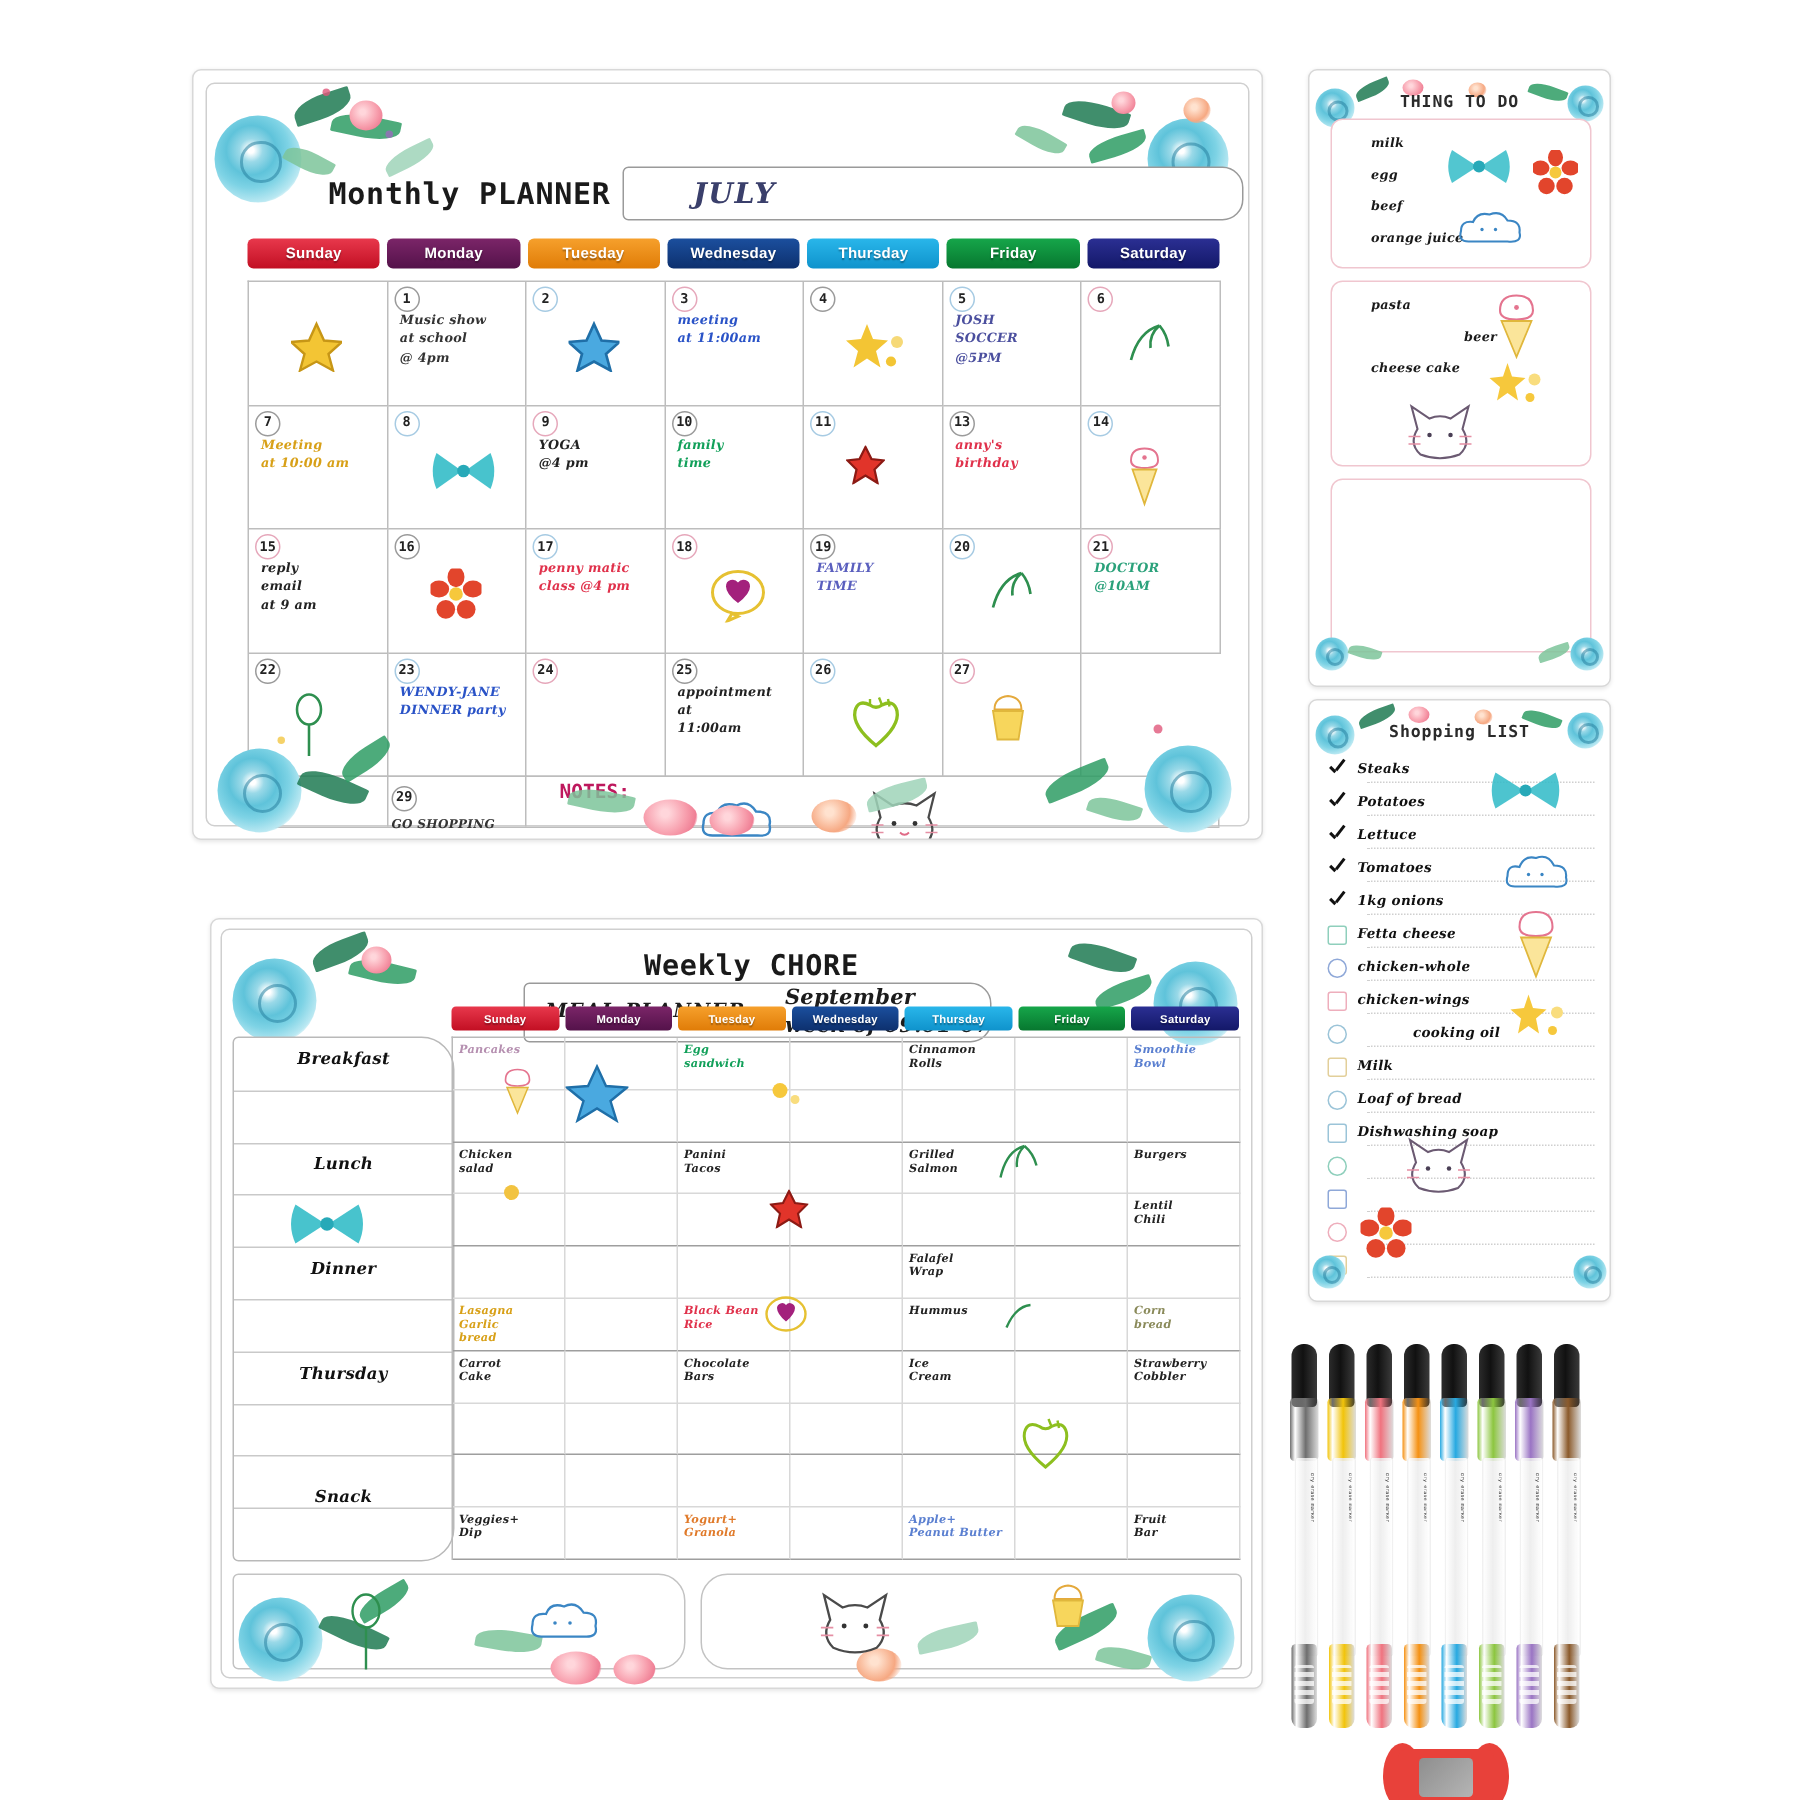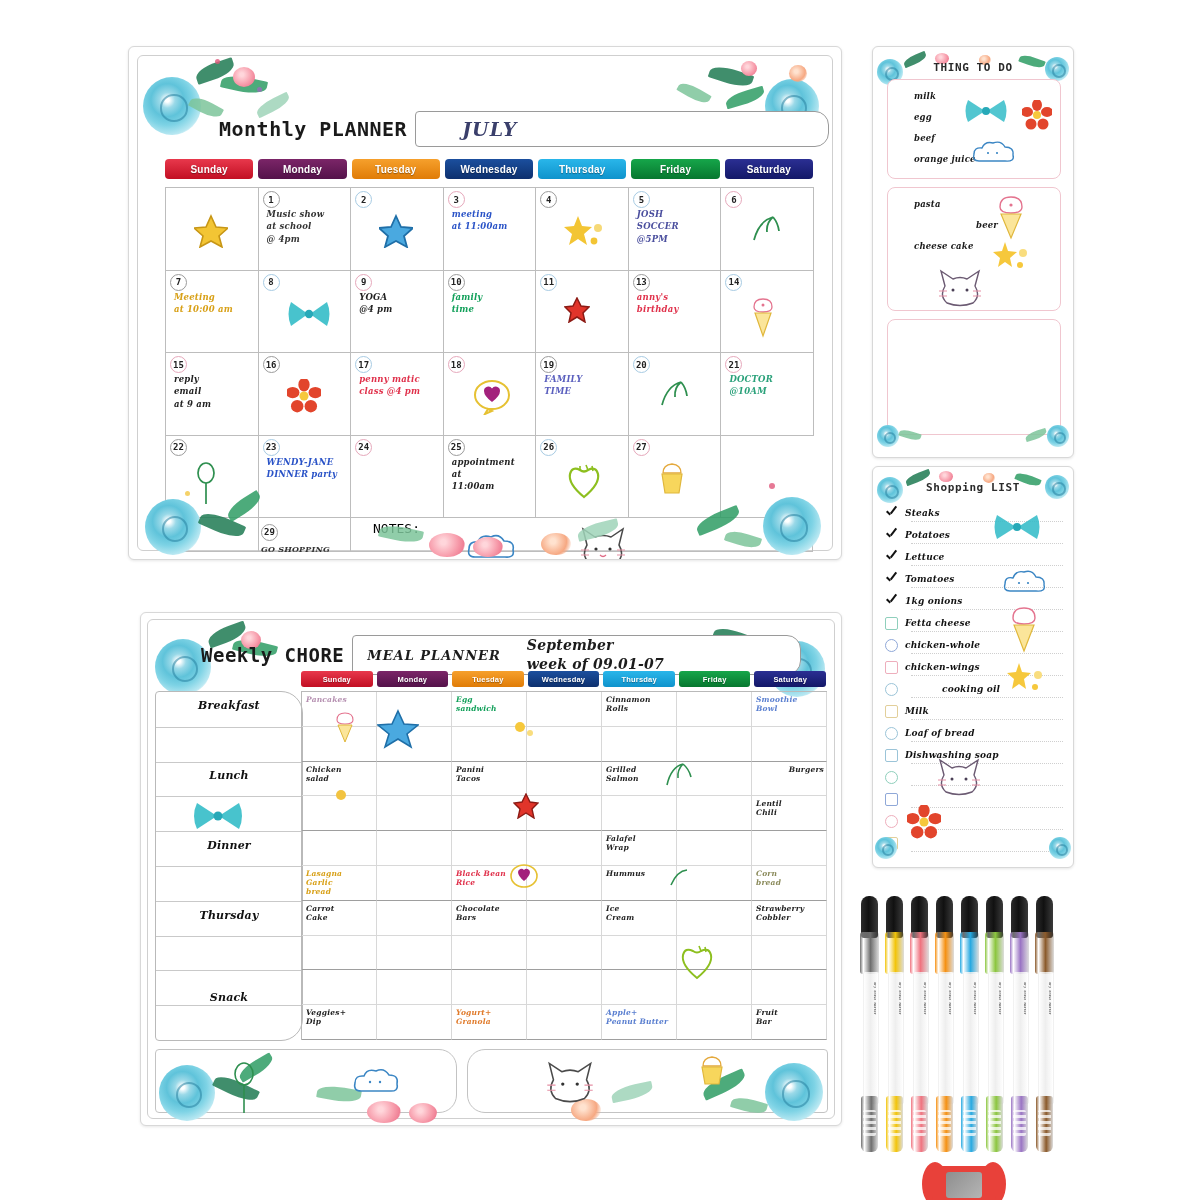--- a/index.html
+++ b/index.html
@@ -48,21 +48,21 @@
         grid-template-columns:repeat(7,1fr);grid-template-rows:repeat(4,1fr);
         border-top:1px solid #bdbdbd;border-left:1px solid #bdbdbd;background:#fff;}
   .cell{border-right:1px solid #bdbdbd;border-bottom:1px solid #bdbdbd;position:relative;overflow:hidden;}
   .dnum{position:absolute;left:4px;top:3px;width:15px;height:15px;border-radius:50%;border:1px solid #9b9b9b;
         font-family:"DejaVu Sans Mono",monospace;font-size:9px;font-weight:700;color:#222;display:flex;align-items:center;justify-content:center;}
   .dnum.pink{border-color:#e6a8bb;}
   .dnum.blue{border-color:#a7cbe3;}
   .ctext{position:absolute;left:8px;top:20px;right:4px;font-size:8.5px;line-height:1.45;}
 
   .notesrow{position:absolute;left:36px;top:470px;width:648px;height:60px;}
-  .notes-label{position:absolute;left:208px;top:4px;font-family:"DejaVu Sans Mono",monospace;font-weight:400;font-size:13px;color:#000000;}
+  .notes-label{position:absolute;left:208px;top:4px;font-family:"DejaVu Sans Mono",monospace;font-weight:700;font-size:13px;color:#be185d;}
   .nsep{position:absolute;top:0;width:1px;height:34px;background:#bdbdbd;}
   .nline{position:absolute;left:0;top:0;width:648px;height:1px;background:#bdbdbd;}
 
   
   .doodle{position:absolute;pointer-events:none;}
 
   
   #todo{left:872px;top:46px;width:200px;height:410px;}
   #shop{left:872px;top:466px;width:200px;height:400px;}
   .mini-title{position:absolute;left:0;right:0;top:14px;text-align:center;
@@ -72,21 +72,21 @@
   .shop-row{position:absolute;left:12px;right:10px;height:24px;display:flex;align-items:center;gap:7px;}
   .shop-row .line{position:absolute;left:26px;right:0;bottom:3px;border-bottom:1px dotted #cfcfcf;}
   .box{width:11px;height:11px;border-radius:2px;border:1.4px solid #9bc4d8;flex:none;}
   .chk{width:13px;height:13px;flex:none;position:relative;}
   .chk:before{content:"";position:absolute;left:1px;top:5px;width:5px;height:2px;background:#111;transform:rotate(45deg);}
   .chk:after{content:"";position:absolute;left:4px;top:2px;width:9px;height:2px;background:#111;transform:rotate(-52deg);}
   .shop-txt{font-size:9px;color:#111;position:relative;z-index:2;white-space:nowrap;}
 
   
   #weekly{left:140px;top:612px;width:700px;height:512px;}
-  .w-title{position:absolute;left:60px;top:20px;width:600px;height:44px;display:flex;align-items:center;}
+  .w-title{position:absolute;left:60px;top:20px;width:600px;height:44px;display:flex;align-items:center;flex-direction:column;}
   .mp-box{flex:1;margin-left:8px;height:40px;border:1px solid #9a9a9a;border-radius:4px 14px 14px 4px;background:#fff;
           display:flex;align-items:center;padding-left:14px;gap:26px;box-sizing:border-box;}
   .mp-label{font-family:"DejaVu Serif",serif;font-style:italic;font-weight:700;font-size:13px;letter-spacing:1px;color:#1c1c1c;}
   .mp-when{font-size:14px;line-height:1.35;color:#1c1c1c;}
 
   .w-dayhead{position:absolute;left:160px;top:58px;width:525px;height:16px;display:flex;gap:4px;}
   .w-dayhead .daychip{font-size:7.5px;border-radius:3px;}
 
   .w-left{position:absolute;left:14px;top:78px;width:146px;height:348px;border:1px solid #b9b9b9;border-radius:4px 22px 22px 4px;background:#fff;}
   .w-left .rowlab{position:absolute;left:0;right:0;text-align:center;font-size:11px;color:#111;}
@@ -650,21 +650,21 @@
         <div class="wc"></div>
         <div class="wc">
           <div class="t hw" style="color: rgb(34, 34, 34);">Panini<br>Tacos</div>
         </div>
         <div class="wc"></div>
         <div class="wc">
           <div class="t hw" style="color: rgb(34, 34, 34);">Grilled<br>Salmon</div>
         </div>
         <div class="wc"></div>
         <div class="wc">
-          <div class="t hw" style="color: rgb(34, 34, 34); text-align: right;">Burgers</div>
+          <div class="t hw" style="color: rgb(34, 34, 34);">Burgers</div>
         </div>
         <div class="wc majr"></div>
         <div class="wc majr"></div>
         <div class="wc majr"></div>
         <div class="wc majr"></div>
         <div class="wc majr"></div>
         <div class="wc majr"></div>
         <div class="wc majr">
           <div class="t hw" style="color: rgb(34, 34, 34);">Lentil<br>Chili</div>
         </div>

